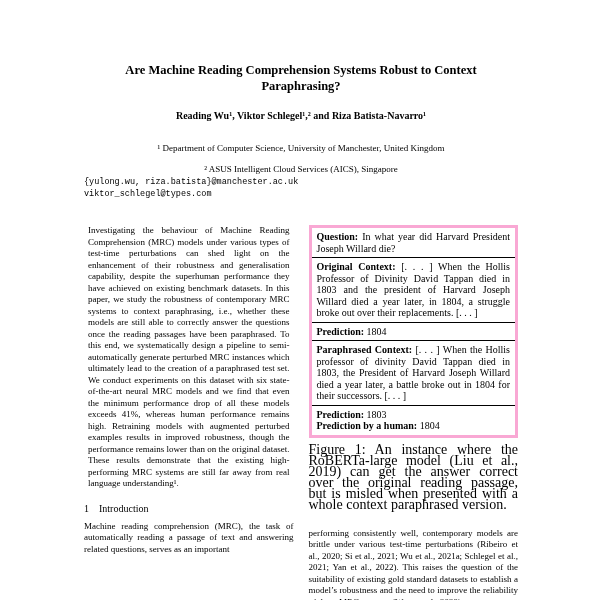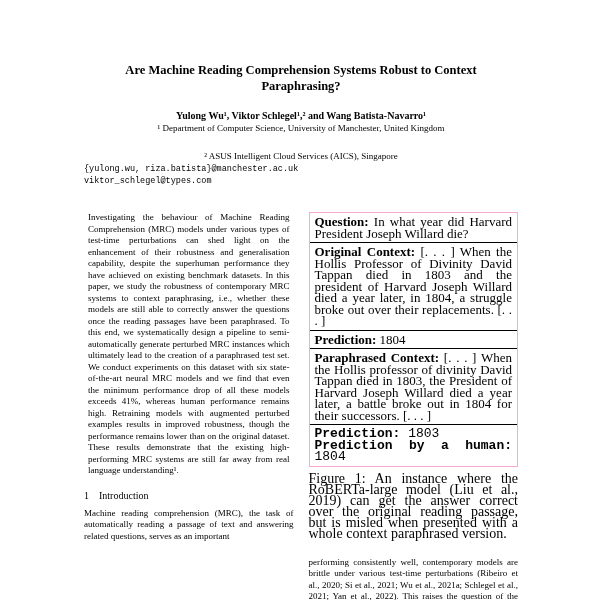--- a/index.html
+++ b/index.html
@@ -24,24 +24,24 @@
   }
   .authors {
     text-align: center;
     font-size: 10px;
     font-weight: bold;
     margin-top: 15px;
   }
   .affil {
     text-align: center;
     font-size: 9px;
-    margin-top: 17px;
+    margin-top: 10px;
     line-height: 1.25;
   }
-  .affil.first { margin-top: 2px; }
+  .affil.first { margin-top: 22px; }
   .email {
     text-align: left;
     font-family: "Liberation Mono", "DejaVu Sans Mono", monospace;
     font-size: 8.5px;
     margin-top: 2px;
   }
 
   .columns {
     display: flex;
     gap: 15px;
@@ -64,50 +64,50 @@
   .abstract-text { padding: 0 4px; }
 
   .section-heading {
     font-size: 10px;
     font-weight: normal;
     margin: 13px 0 7px 0;
   }
   .section-heading .sec-num { margin-right: 10px; }
 
   .fig-box {
-    border: 1px solid #f9a8d4;
-    font-size: 13px;
+    border: 3px solid #f9a8d4;
+    font-size: 10px;
     line-height: 11.5px;
   }
   .fig-cell {
     padding: 3px 5px;
     border-bottom: 1px solid #000000;
     text-align: justify;
   }
-  .fig-cell:last-child { border-bottom: none; font-family: Liberation Mono, monospace; }
+  .fig-cell:last-child { border-bottom: none; }
   .fig-cell b { font-weight: bold; }
   .fig-line { margin: 0; }
 
   .fig-caption {
     font-size: 14px;
     line-height: 11px;
     text-align: justify;
     margin-top: 6px;
   }
   .continuation { margin-top: 18px; }
 </style>
 </head>
 <body>
 
 <div class="page">
   <div class="inner">
 
     <div class="title">Are Machine Reading Comprehension Systems Robust to Context Paraphrasing?</div>
 
-    <div class="authors">Yulong Wu¹, Viktor Schlegel¹,² and Wang Batista-Navarro¹</div>
+    <div class="authors">Reading Wu¹, Viktor Schlegel¹,² and Riza Batista-Navarro¹</div>
 
     <div class="affil first">¹ Department of Computer Science, University of Manchester, United Kingdom</div>
     <div class="affil">² ASUS Intelligent Cloud Services (AICS), Singapore</div>
 
     <div class="email">{yulong.wu, riza.batista}@manchester.ac.uk</div>
     <div class="email">viktor_schlegel@types.com</div>
 
     <div class="columns">
 
       <div class="col">

